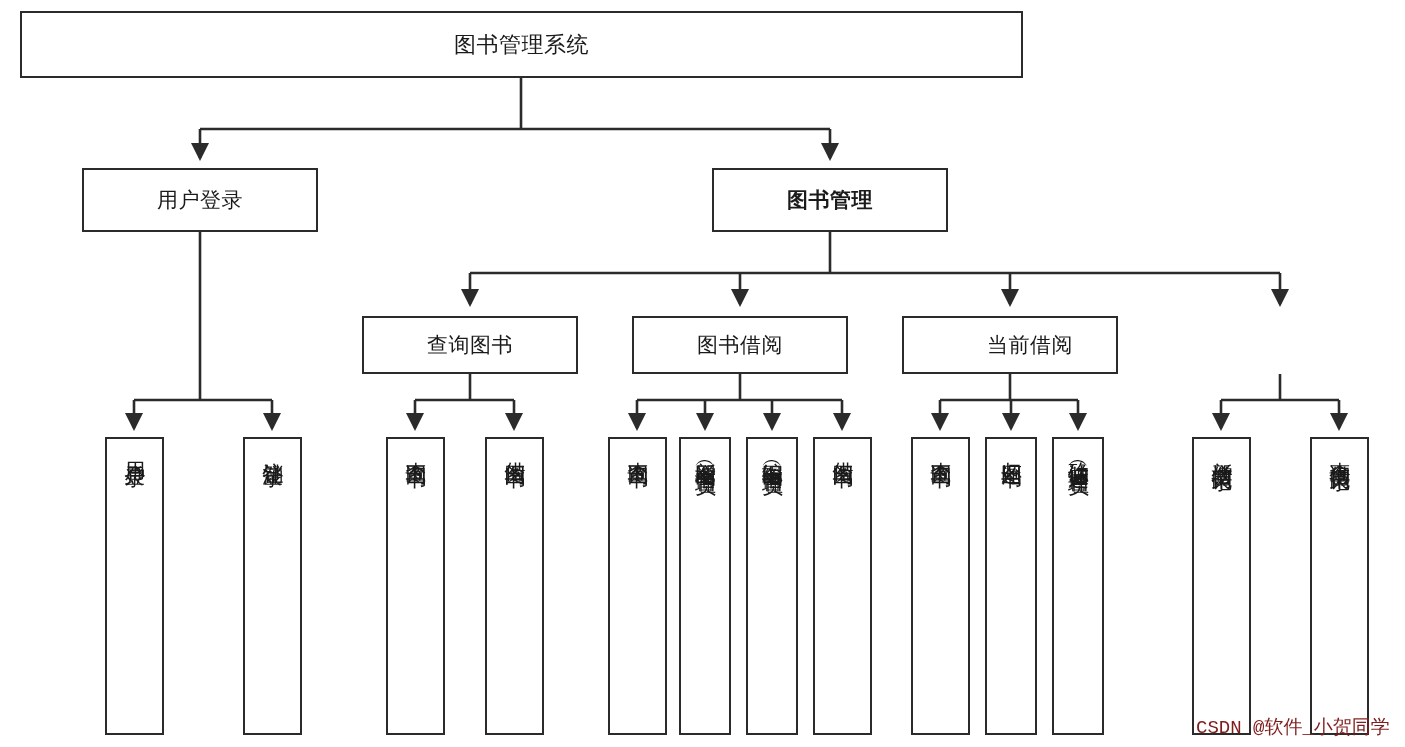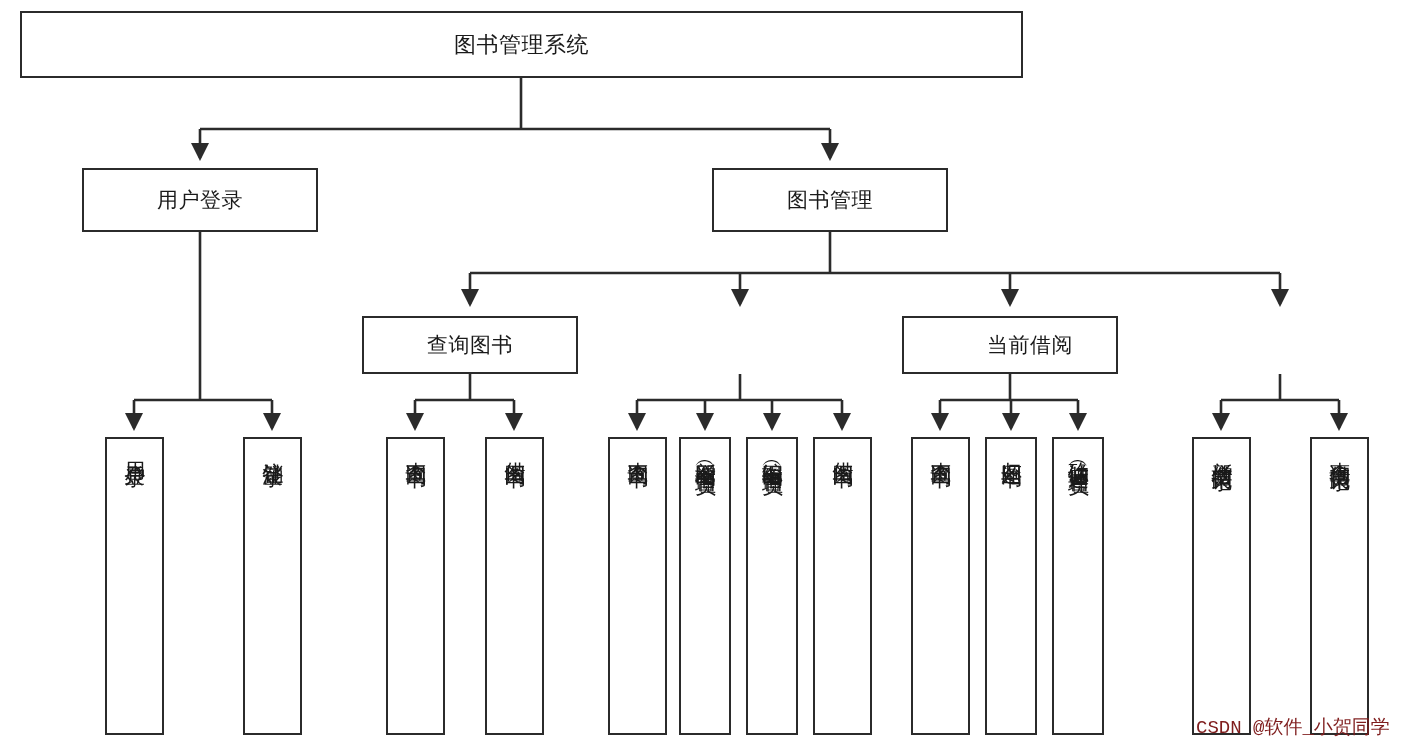--- a/index.html
+++ b/index.html
@@ -127,26 +127,29 @@
     </g>
   </svg>
 
   <div class="node h-node root" style="left: 20px; top: 11px; width: 1003px; height: 67px;">
     <span class="node-label">图书管理系统</span>
   </div>
 
   <div class="node h-node" style="left: 82px; top: 168px; width: 236px; height: 64px;">
     <span class="node-label">用户登录</span>
   </div>
-  <div class="node h-node" style="left: 712px; top: 168px; width: 236px; height: 64px;">
+  <div class="node h-node" style="left: 712px; top: 168px; width: 236px; height: 64px; font-weight: bold;">
     <span class="node-label">图书管理</span>
   </div>
 
   <div class="node h-node" style="left: 362px; top: 316px; width: 216px; height: 58px;">
     <span class="node-label">查询图书</span>
+  </div>
+  <div class="node h-node" style="left: 632px; top: 316px; width: 216px; height: 58px;">
+    <span class="node-label">图书借阅</span>
   </div>
   <div class="node h-node" style="left: 902px; top: 316px; width: 216px; height: 58px; padding-left: 40px;">
     <span class="node-label">当前借阅</span>
   </div>
 
   <div class="node v-node" style="left: 105px; top: 437px; width: 59px; height: 298px;">
     <span class="node-label">用户登录</span>
   </div>
   <div class="node v-node" style="left: 243px; top: 437px; width: 59px; height: 298px;">
     <span class="node-label">注销登录</span>

